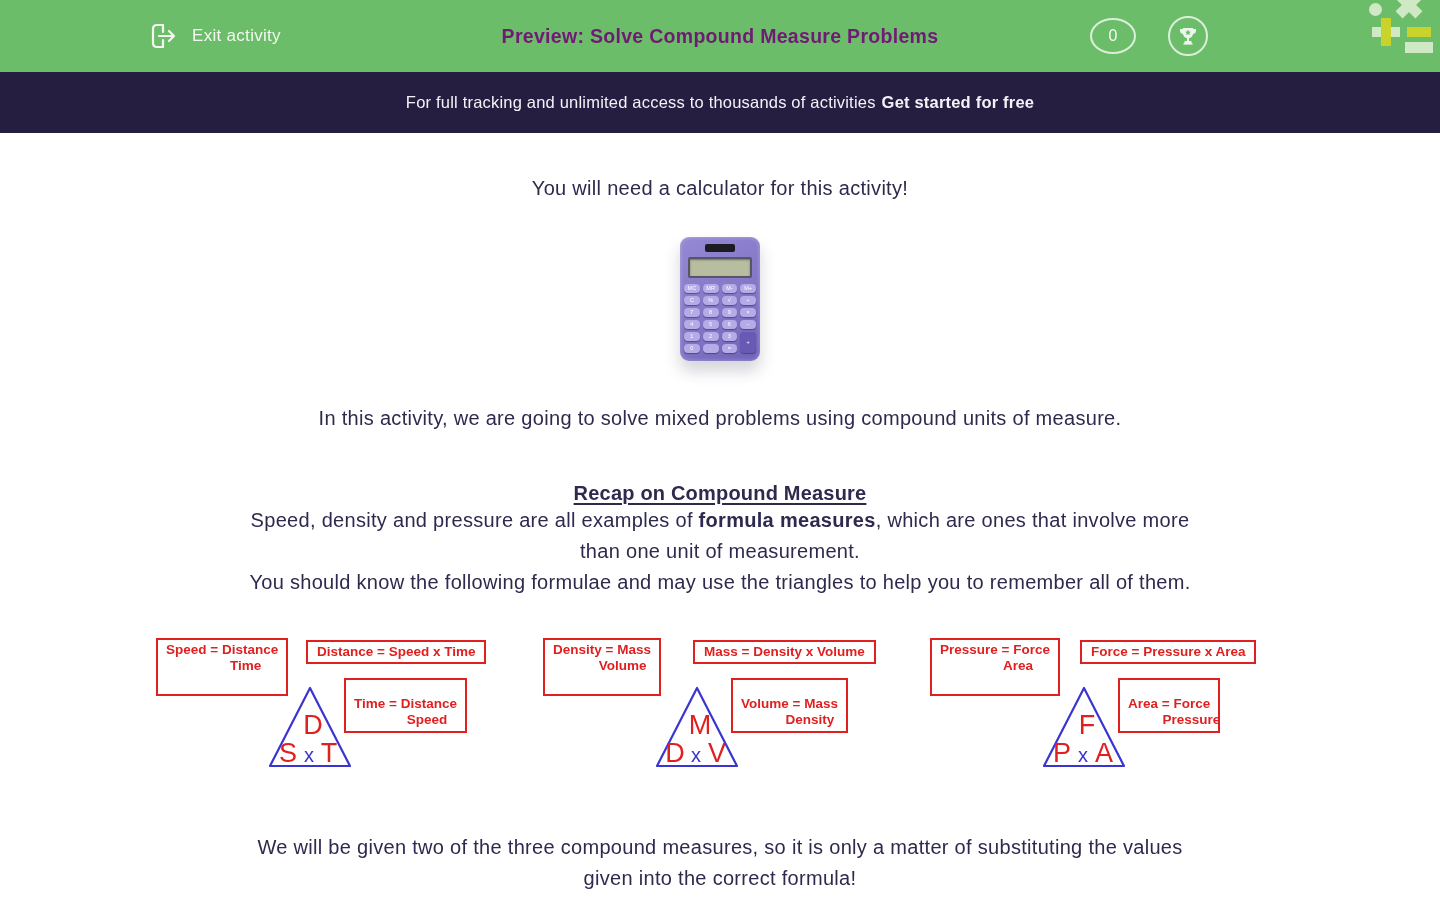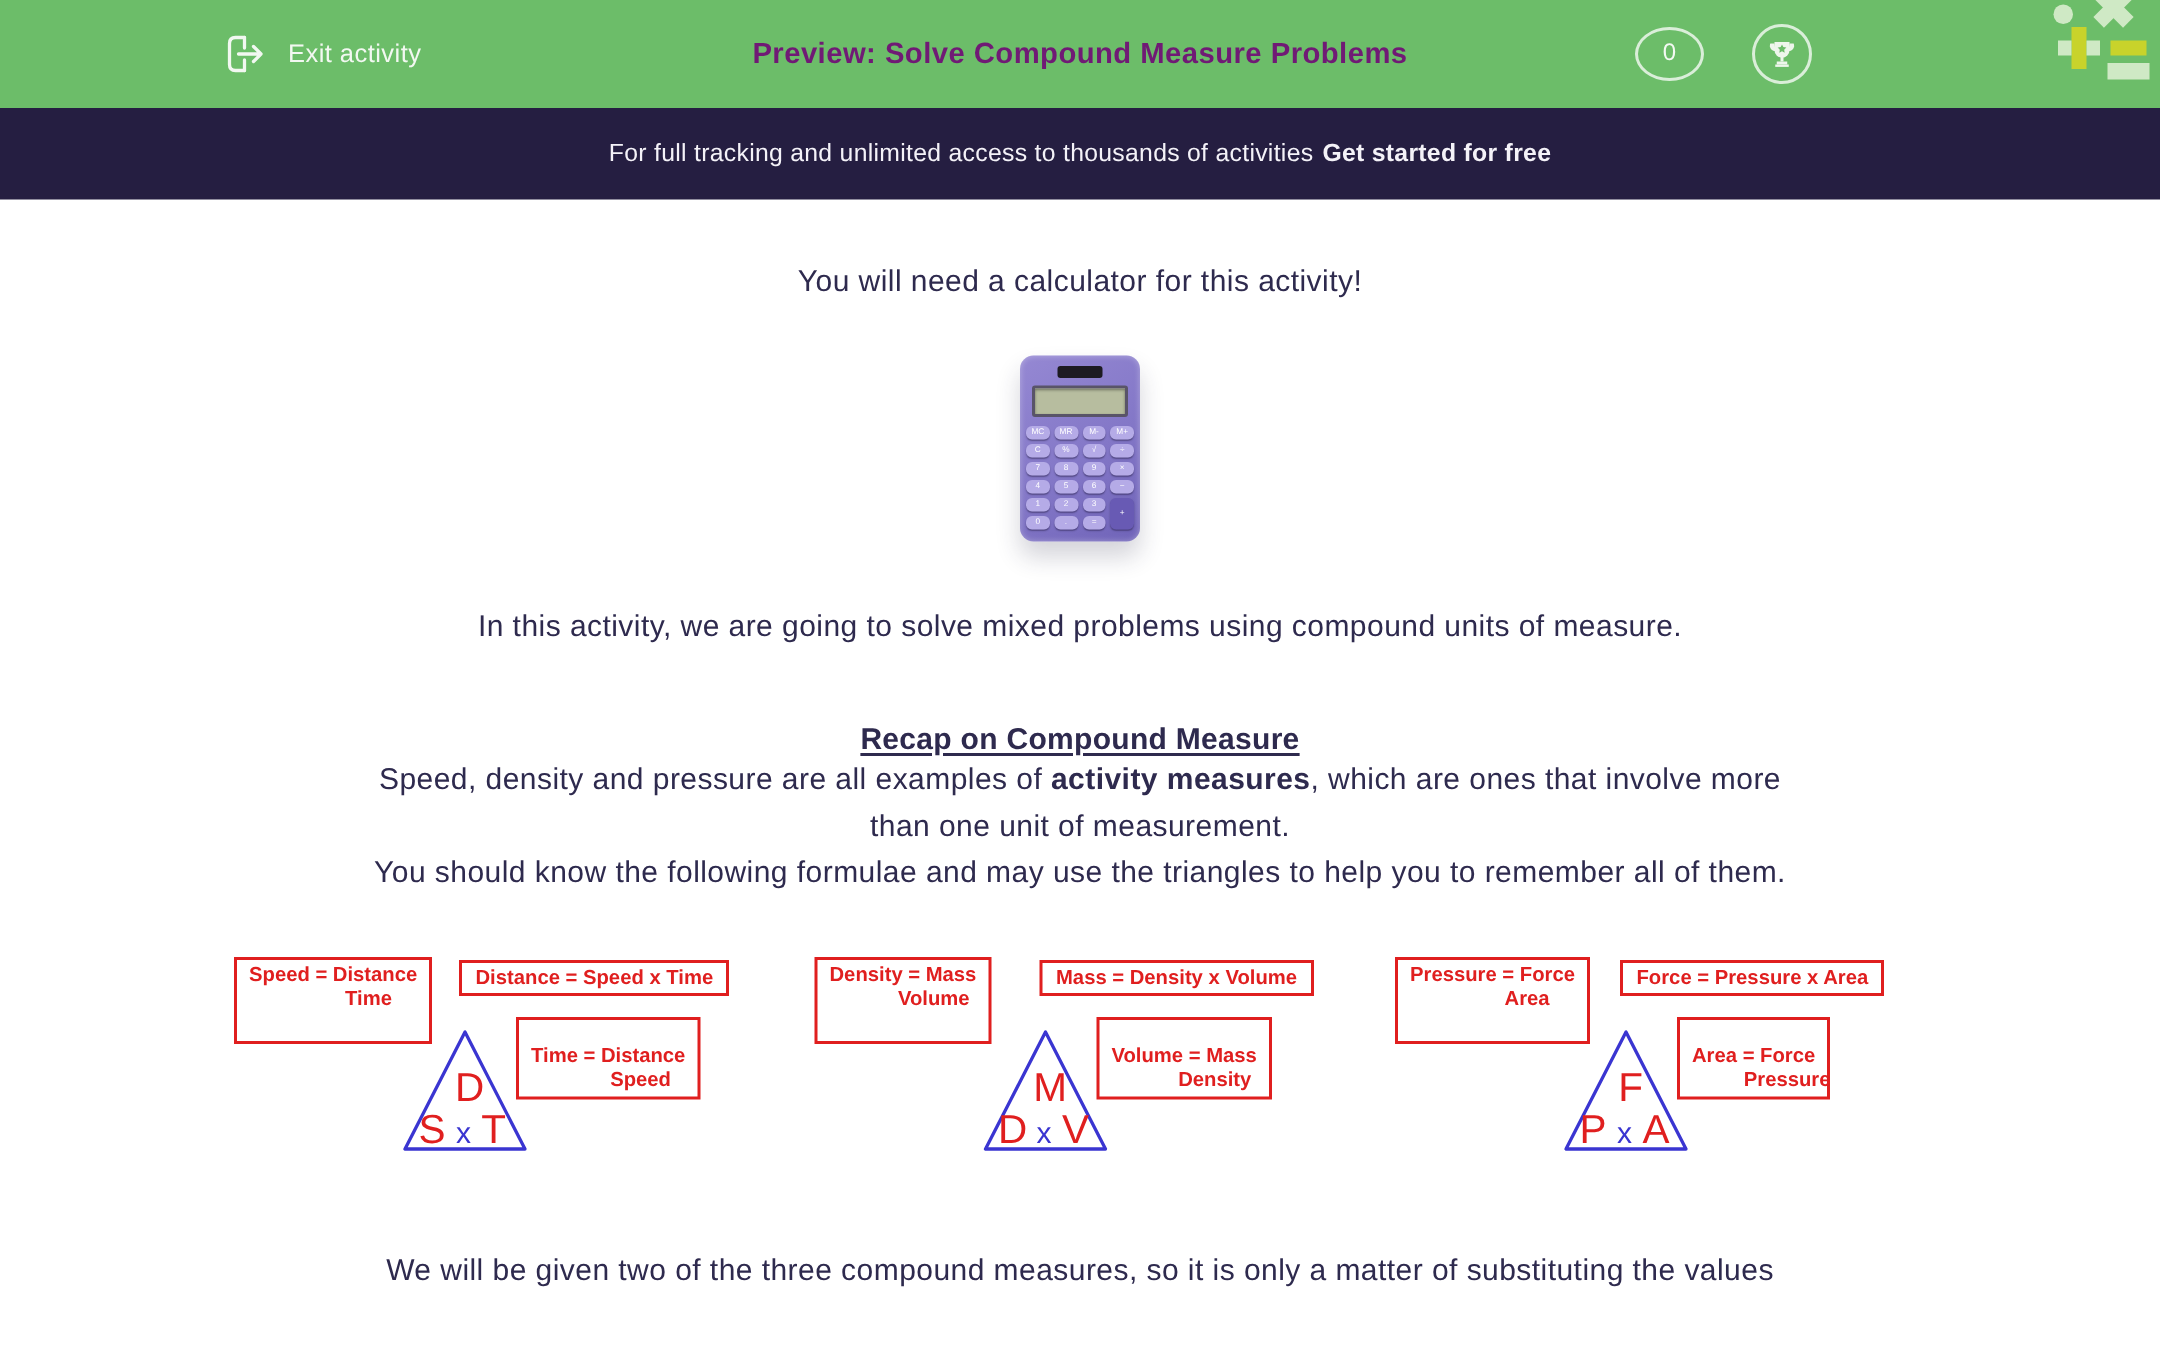--- a/index.html
+++ b/index.html
@@ -180,21 +180,21 @@
           <div class="calc-key calc-plus" data-interactable="false">+</div>
         </div>
     </div>
   </div>
 
   <div class="para activity-line" data-interactable="false">In this activity, we are going to solve mixed problems using compound units of measure.</div>
 
   <div class="recap-head" data-interactable="false">Recap on Compound Measure</div>
 
   <div class="para" data-interactable="false">
-    <div data-interactable="false"><span data-interactable="false">Speed, density and pressure are all examples of </span><b data-interactable="false">activity measures</b><span data-interactable="false">, which are ones that involve more</span></div>
+    <div data-interactable="false"><span data-interactable="false">Speed, density and pressure are all examples of </span><b data-interactable="false">formula measures</b><span data-interactable="false">, which are ones that involve more</span></div>
     <div data-interactable="false">than one unit of measurement.</div>
     <div data-interactable="false">You should know the following formulae and may use the triangles to help you to remember all of them.</div>
   </div>
 
   <div class="diagrams" data-interactable="false">
 
     <div class="diagram" data-interactable="false">
       <div class="rbox box-a" data-interactable="false">
         <div data-interactable="false">Speed = Distance</div>
         <div class="frac-l2" data-interactable="false">Time</div>
@@ -248,15 +248,16 @@
         <text x="22" y="78" text-anchor="middle" font-size="27" fill="#e01f1f">P</text>
         <text x="43" y="78" text-anchor="middle" font-size="20" fill="#3a35d1">x</text>
         <text x="64" y="78" text-anchor="middle" font-size="27" fill="#e01f1f">A</text>
       </svg>
     </div>
 
   </div>
 
   <div class="para closing" data-interactable="false">
     <div data-interactable="false">We will be given two of the three compound measures, so it is only a matter of substituting the values</div>
+    <div data-interactable="false">given into the correct formula!</div>
   </div>
 
 </div>
 
 </body></html>

